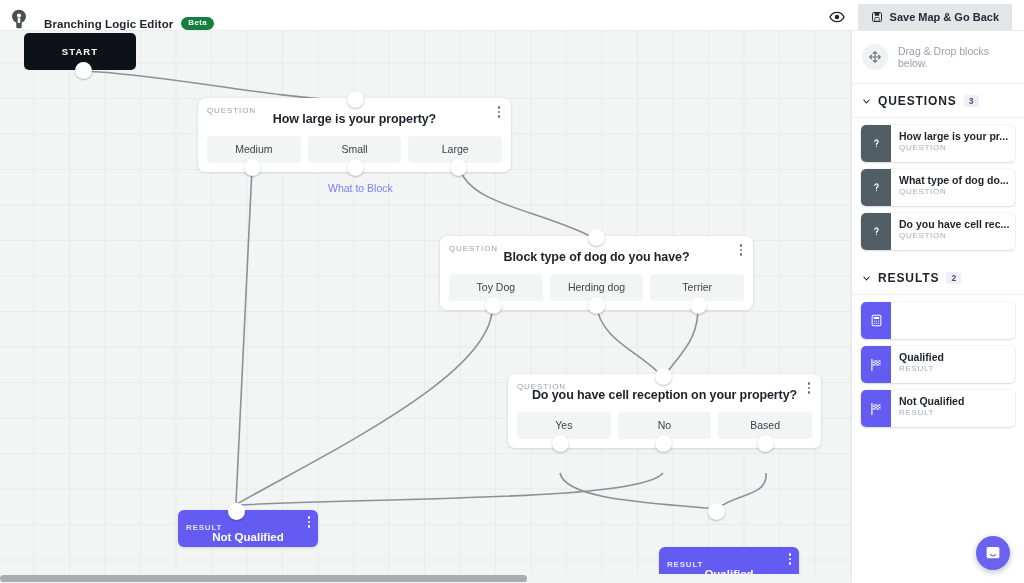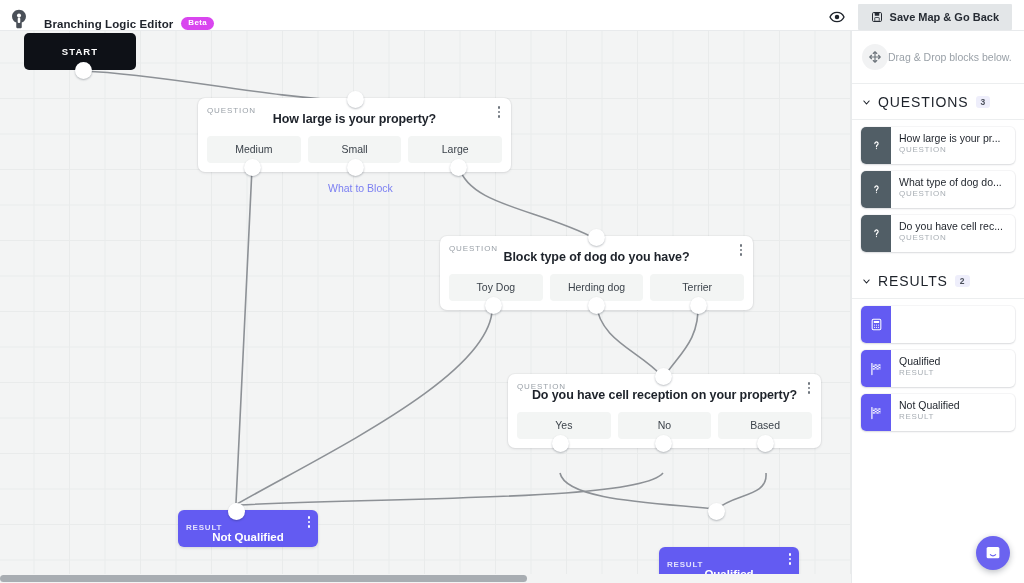--- a/index.html
+++ b/index.html
@@ -15,21 +15,21 @@
     position: absolute; top: 0; left: 0; width: 1024px; height: 31px;
     background: #ffffff; border-bottom: 1px solid #e8eaec;
     display: flex; align-items: flex-end; z-index: 40;
   }
   .logo { width: 22px; height: 22px; margin-left: 8px; flex: none; }
   .app-title {
     margin-left: 14px; font-size: 11.5px; font-weight: bold; color: #1f232b;
     letter-spacing: .1px;
   }
   .beta-badge {
-    margin-left: 8px; background: #d946ef; color: #fff;
+    margin-left: 8px; background: #15803d; color: #fff;
     font-size: 8px; font-weight: bold; letter-spacing: .3px;
     padding: 2px 7px 3px; border-radius: 9px; line-height: 1;
   }
   .header-right {
     margin-left: auto; display: flex; align-items: center; gap: 12px;
     padding-right: 12px;
   }
   .eye-btn { width: 18px; height: 18px; display: flex; align-items: center; justify-content: center; cursor: pointer; }
   .save-btn {
     display: flex; align-items: center; gap: 7px;
@@ -108,56 +108,56 @@
     background: #ffffff; box-shadow: 0 1px 2px rgba(16,24,40,.28);
     z-index: 8; cursor: pointer;
   }
 
   
   .panel {
     position: absolute; top: 31px; right: 0; width: 173px; height: 552px;
     background: #ffffff; border-left: 1px solid #e8eaec; z-index: 30;
   }
   .dragdrop {
-    display: flex; align-items: center; padding: 13px 10px;
+    display: flex; align-items: center; gap: 10px; padding: 13px 10px;
     border-bottom: 1px solid #eceeef;
   }
   .dd-circle {
     width: 26px; height: 26px; border-radius: 50%; background: #f1f2f3;
     display: flex; align-items: center; justify-content: center; flex: none;
   }
   .dd-text { font-size: 10.5px; color: #9aa1a8; }
 
   .section-head {
     display: flex; align-items: center; gap: 7px;
     padding: 10px 10px 9px; border-bottom: 1px solid #eceeef; cursor: pointer;
   }
   .chev { width: 9px; height: 9px; flex: none; }
   .section-title {
-    font-size: 14px; font-weight: normal; letter-spacing: .9px; color: #1d222a;
+    font-size: 12px; font-weight: bold; letter-spacing: .9px; color: #1d222a;
   }
   .count-badge {
     background: #eeeefb; color: #4a4f5a; font-size: 8.5px; font-weight: bold;
     border-radius: 3px; padding: 2px 5px; line-height: 1;
   }
 
   .blocks { padding: 7px 9px 0; display: flex; flex-direction: column; gap: 7px; }
   .block {
     display: flex; align-items: stretch; background: #ffffff;
     border-radius: 5px; box-shadow: 0 1px 2px rgba(16,24,40,.12), 0 0 0 1px rgba(16,24,40,.04);
     overflow: hidden; cursor: pointer; height: 37px;
   }
   .block-ico {
     width: 30px; flex: none; display: flex; align-items: center; justify-content: center;
   }
   .block-ico.q { background: #515e66; }
   .block-ico.r { background: #635bf2; }
   .block-body { padding: 5px 0 0 8px; overflow: hidden; }
   .block-name {
-    font-size: 10.5px; color: #1d222a; white-space: nowrap; overflow: hidden;
+    font-size: 10.5px; color: #1d222a; white-space: nowrap; overflow: hidden; font-weight: bold;
   }
   .block-kind {
     font-size: 8px; letter-spacing: .7px; color: #a8aeb4; margin-top: 1px;
   }
 
   
   .chat-btn {
     position: absolute; right: 14px; bottom: 13px; width: 34px; height: 34px;
     border-radius: 50%; background: #6b63f0; z-index: 50; cursor: pointer;
     display: flex; align-items: center; justify-content: center;

